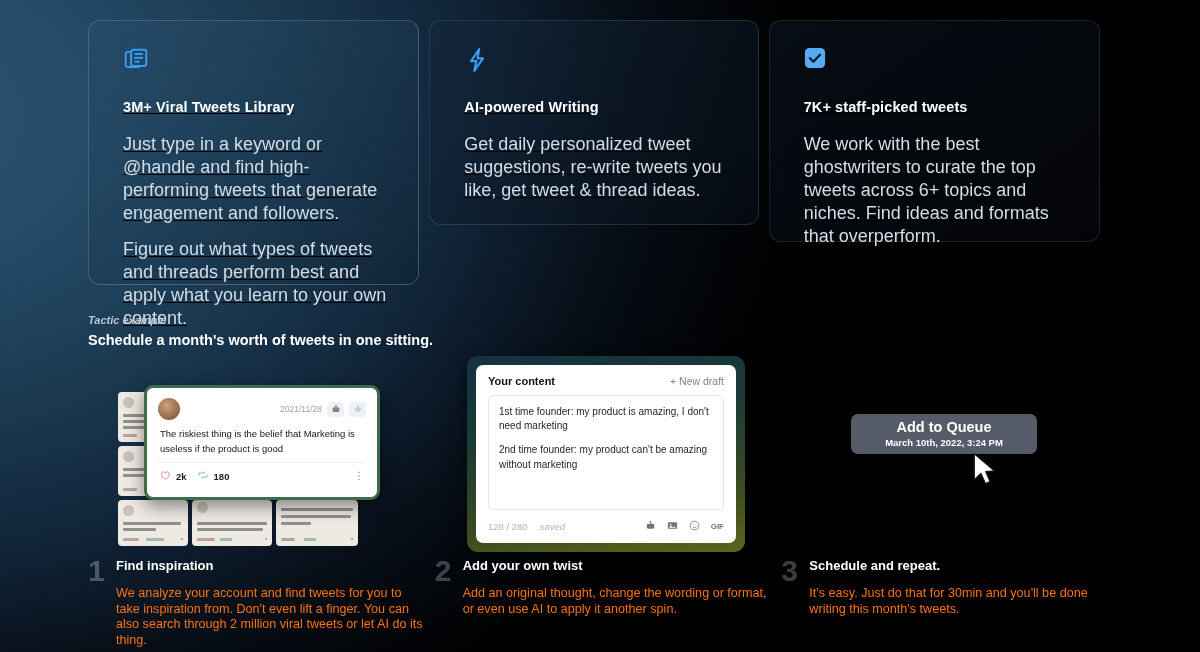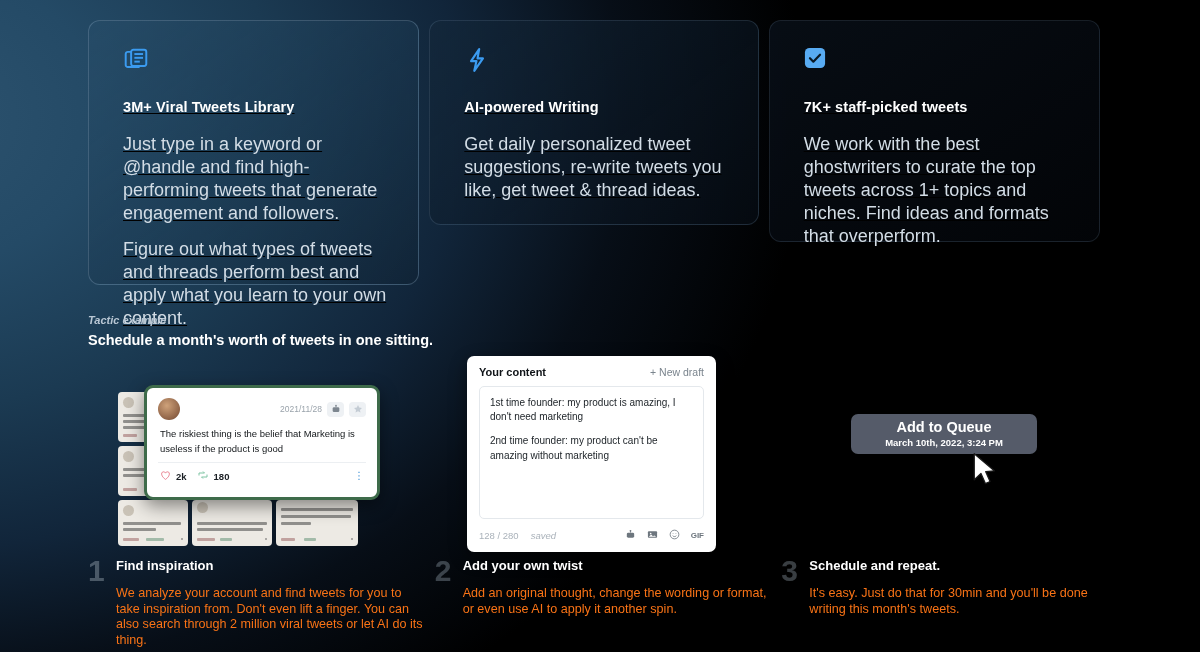--- a/index.html
+++ b/index.html
@@ -77,22 +77,22 @@
   .tc-btn { width: 17px; height: 15px; border-radius: 4px; background: #eef1f4;
     margin-left: 5px; display: flex; align-items: center; justify-content: center; }
   .tc-body { color: #13171a; font-size: 9.5px; line-height: 1.55; padding: 6px 2px 0 2px; }
   .tc-foot { display: flex; align-items: center; gap: 5px; padding: 4px 2px 0 2px;
     border-top: 1px solid #eceff2; margin-top: 6px; }
   .tc-stat { color: #1a1f24; font-size: 9.5px; font-weight: bold; }
   .tc-more { margin-left: auto; color: #3a8fd6; font-size: 10px; line-height: 6px; }
 
   
   .shot2 {
-    position: absolute; left: 467px; top: 356px; width: 249px; height: 196px;
-    border-radius: 11px; padding: 0;
+    position: absolute; left: 467px; top: 356px; width: 278px; height: 196px;
+    border-radius: 11px; padding: 9px;
     background: linear-gradient(170deg, #16313e 0%, #1c3b36 38%, #3a4a22 72%, #5d651a 100%);
     box-shadow: 0 6px 18px rgba(0,0,0,.45);
   }
   .ed { width: 100%; height: 100%; background: #ffffff; border-radius: 7px; padding: 10px 12px 8px 12px;
         display: flex; flex-direction: column; }
   .ed-head { display: flex; align-items: baseline; }
   .ed-title { color: #101418; font-size: 11px; font-weight: bold; }
   .ed-newdraft { margin-left: auto; color: #7a848d; font-size: 10.5px; }
   .ed-box { flex: 1; margin-top: 8px; border: 1px solid #e4e8ec; border-radius: 5px;
             padding: 9px 10px; }
@@ -153,21 +153,21 @@
   </div>
 
   <div class="fcard fcard-3">
     <span class="ficon">
       <svg viewBox="0 0 24 24" width="22" height="22">
         <rect x="1" y="1" width="22" height="22" rx="5" fill="#58abf2"></rect>
         <path d="M6.5 12.3 L10.2 16 L17.5 8.4" fill="none" stroke="#0a1a26" stroke-width="2.4" stroke-linecap="round" stroke-linejoin="round"></path>
       </svg>
     </span>
     <div class="fcard-title">7K+ staff-picked tweets</div>
-    <div class="fcard-p">We work with the best ghostwriters to curate the top tweets across 1+ topics and niches. Find ideas and formats that overperform.</div>
+    <div class="fcard-p">We work with the best ghostwriters to curate the top tweets across 6+ topics and niches. Find ideas and formats that overperform.</div>
   </div>
 
 </div>
 
 <div class="tactic-label">Tactic example</div>
 <div class="tactic-title">Schedule a month's worth of tweets in one sitting.</div>
 
 <div class="shot1">
 
   <div class="bgcard" style="left:0;top:10px;width:70px;height:50px;">

